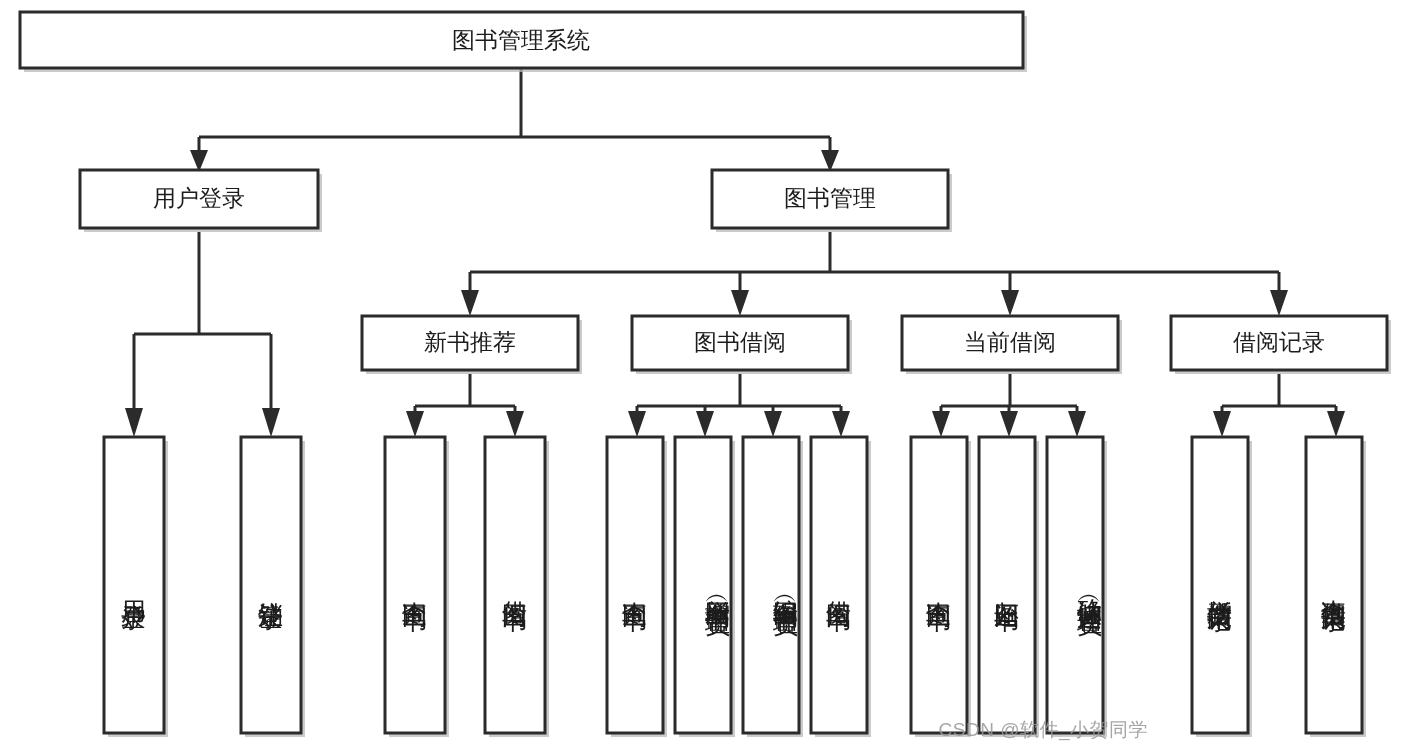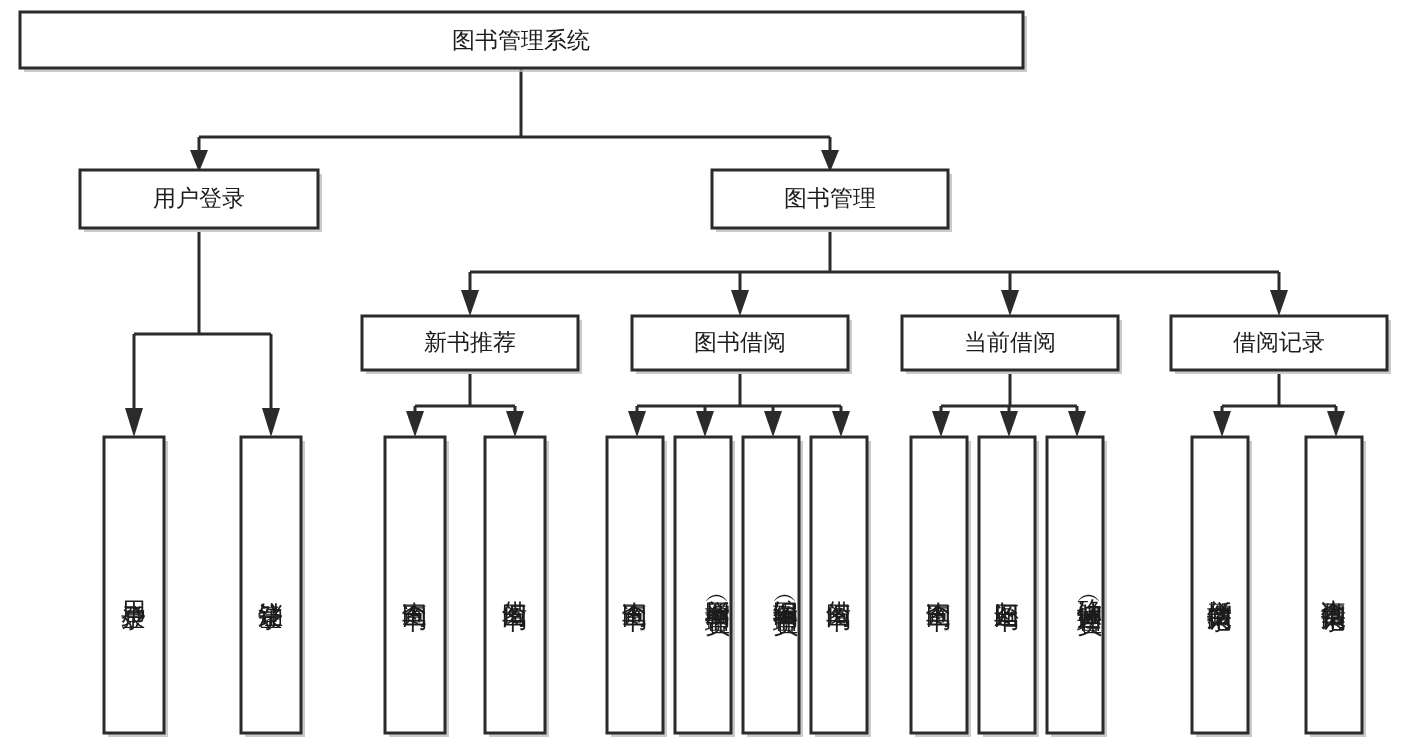--- a/index.html
+++ b/index.html
@@ -229,13 +229,14 @@
   <div class="node-label-v" style="left:607px; top:437px; width:56px; height:296px;">查询图书</div>
   <div class="node-label-v" style="left:675px; top:437px; width:56px; height:296px; align-items:flex-start; padding-top:6px; box-sizing:border-box;">新增图书（管理员）</div>
   <div class="node-label-v" style="left:743px; top:437px; width:56px; height:296px; align-items:flex-start; padding-top:6px; box-sizing:border-box;">编辑图书（管理员）</div>
   <div class="node-label-v" style="left:811px; top:437px; width:56px; height:296px;">借阅图书</div>
   <div class="node-label-v" style="left:911px; top:437px; width:56px; height:296px;">查询图书</div>
   <div class="node-label-v" style="left:979px; top:437px; width:56px; height:296px;">归还图书</div>
   <div class="node-label-v" style="left:1047px; top:437px; width:56px; height:296px; align-items:flex-start; padding-top:6px; box-sizing:border-box;">确认归还（管理员）</div>
   <div class="node-label-v" style="left:1192px; top:437px; width:56px; height:296px;">新增借阅记录</div>
   <div class="node-label-v" style="left:1306px; top:437px; width:56px; height:296px;">查询借阅记录</div>
 
+  <div class="watermark">CSDN @软件_小贺同学</div>
 </div>
 
 </body></html>

